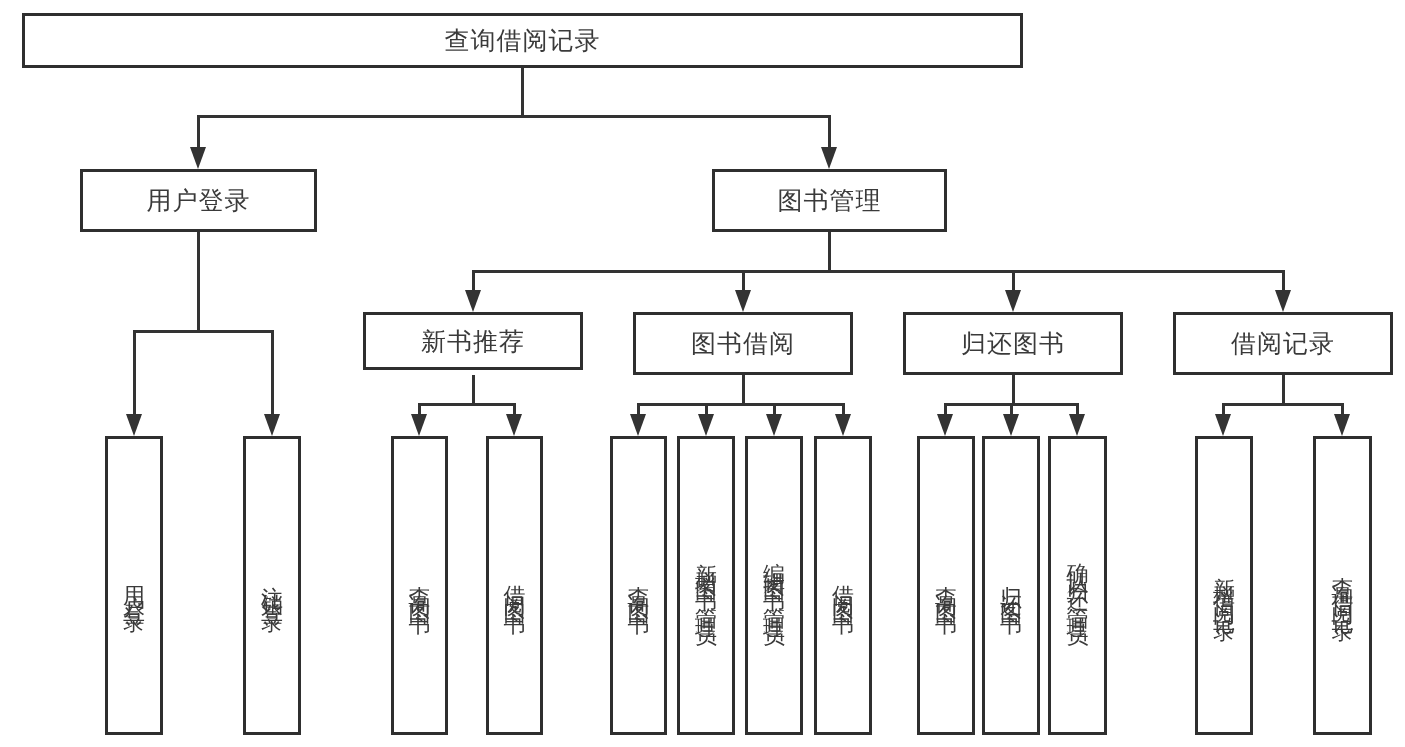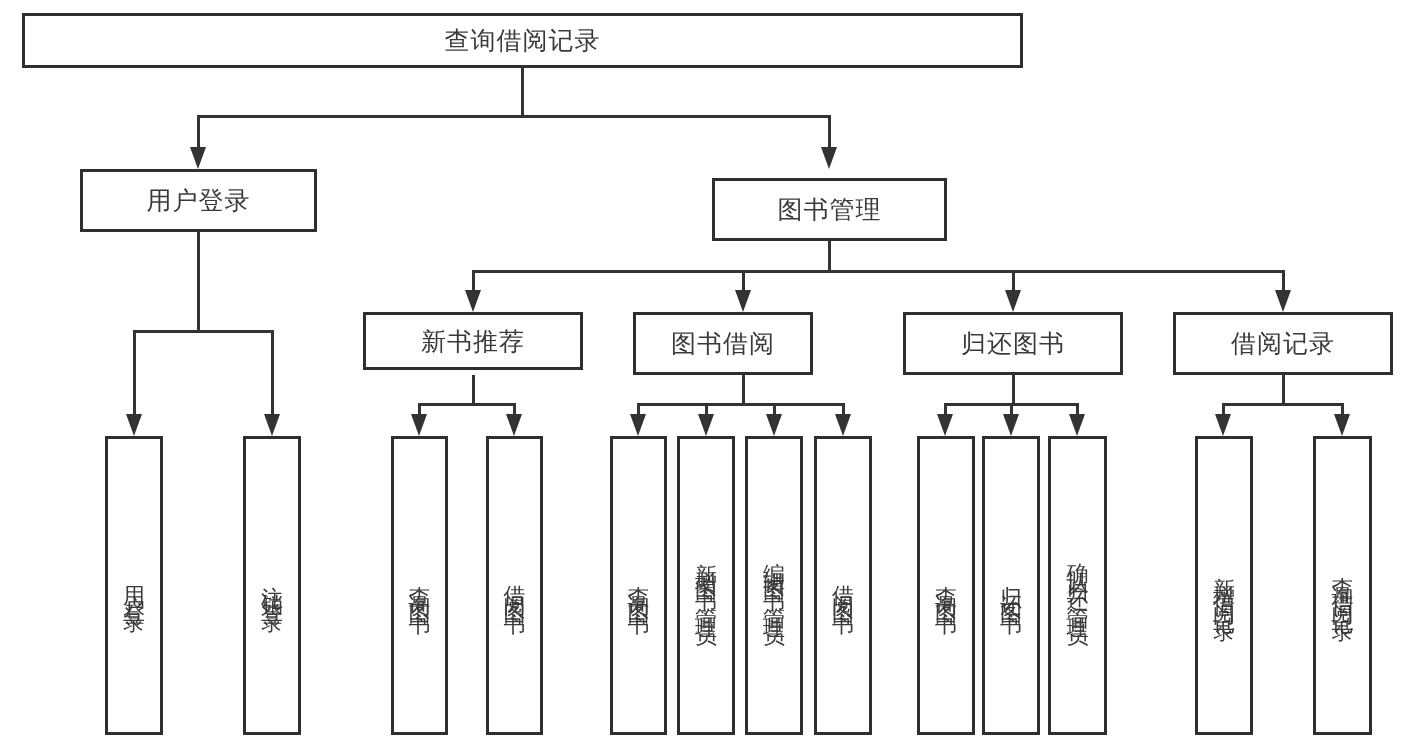--- a/index.html
+++ b/index.html
@@ -92,28 +92,28 @@
   <div class="ln" style="left:1341px;top:403px;width:3px;height:15px"></div>
   <div class="ah" style="left:1334px;top:414px"></div>
 
   <div class="box" style="left:22px;top:13px;width:1001px;height:55px">
     <span class="hlabel">查询借阅记录</span>
   </div>
 
   <div class="box" style="left:80px;top:169px;width:237px;height:63px">
     <span class="hlabel">用户登录</span>
   </div>
-  <div class="box" style="left:712px;top:178px;width:235px;height:63px">
+  <div class="box" style="left:712px;top:169px;width:235px;height:63px">
     <span class="hlabel">图书管理</span>
   </div>
 
   <div class="box" style="left:363px;top:312px;width:220px;height:58px">
     <span class="hlabel">新书推荐</span>
   </div>
-  <div class="box" style="left:633px;top:312px;width:180px;height:63px">
+  <div class="box" style="left:633px;top:312px;width:220px;height:63px">
     <span class="hlabel">图书借阅</span>
   </div>
   <div class="box" style="left:903px;top:312px;width:220px;height:63px">
     <span class="hlabel">归还图书</span>
   </div>
   <div class="box" style="left:1173px;top:312px;width:220px;height:63px">
     <span class="hlabel">借阅记录</span>
   </div>
 
   <div class="box" style="left:105px;top:436px;width:58px;height:299px">

